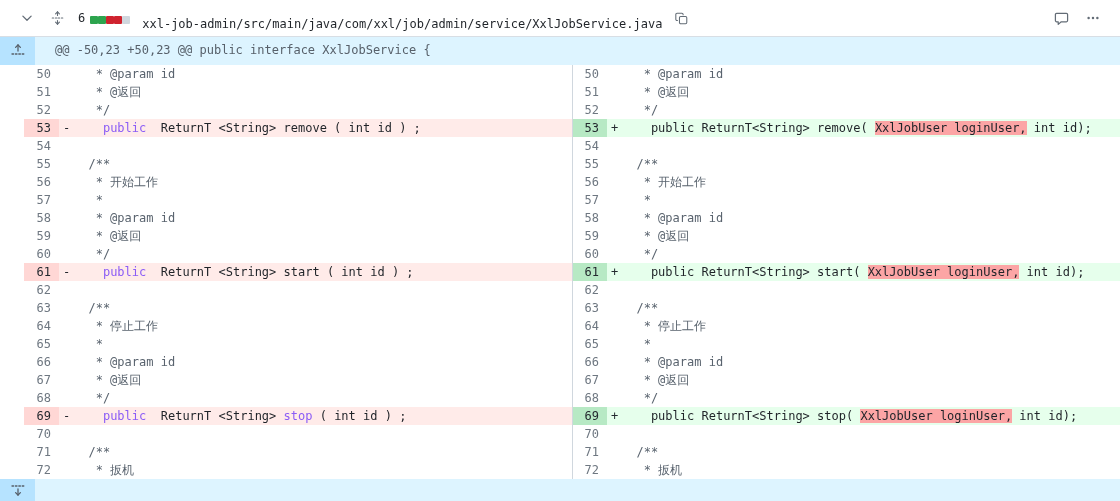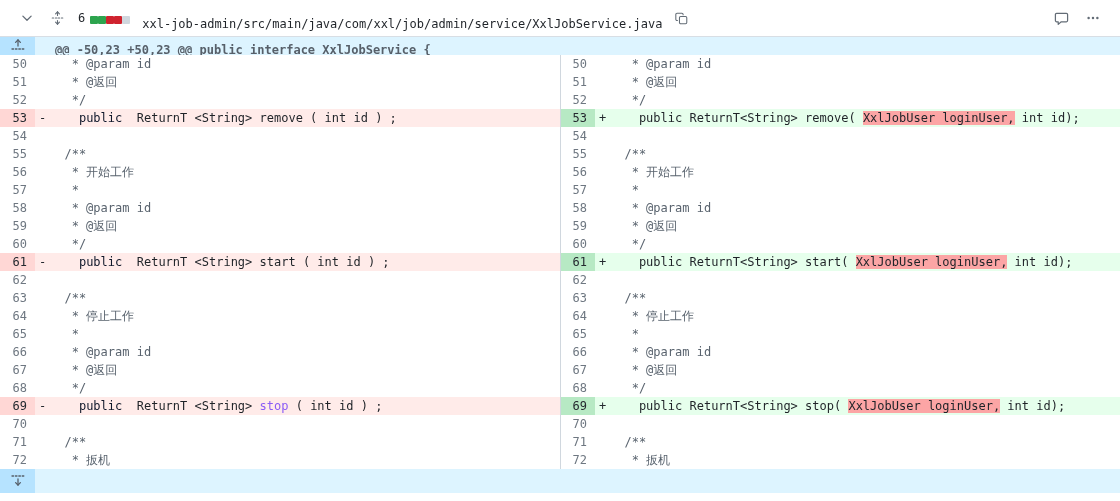--- a/index.html
+++ b/index.html
@@ -18,43 +18,43 @@
   .diffstat .count { font-size:12px; color:#1f2328; margin-right:3px; }
   .sq { width:8px; height:8px; border-radius:1px; display:inline-block; }
   .sq.add { background:#2da44e; }
   .sq.del { background:#cf222e; }
   .sq.neutral { background:#d0d7de; }
   .file-path { font-size:12px; color:#1f2328; white-space:nowrap; margin-left:4px;margin-top:12px; }
   .header-spacer { flex:1; }
   .header-right { display:flex; align-items:center; gap:10px; }
 
   
-  .hunk-row { height:18px; display:flex; background:#ddf4ff;font-weight:bold; }
+  .hunk-row { height:28px; display:flex; background:#ddf4ff; }
   .expander { width:35px; height:100%; background:#b6e3ff; display:flex;
               align-items:center; justify-content:center; cursor:pointer; flex:none; }
   .hunk-label { font-size:12px; line-height:26px; color:#57606a;
                 padding-left:20px; white-space:pre; }
 
   
   .diff-body { width:1120px; }
-  .diff-row { display:flex; height:18px; }
+  .diff-row { display:flex; height:18px;padding-left:24px; }
   .cell { height:18px; font-size:12px; line-height:18px; white-space:pre; overflow:hidden; }
   .num { width:35px; flex:none; text-align:right; padding-right:8px;
          color:#6e7781; cursor:pointer; }
   .marker { width:15px; flex:none; text-align:center; color:#24292f; }
   .code { flex:1; min-width:0; }
   .pane-divider { border-left:1px solid #d0d7de; }
 
   .kind-ctx  { background:#ffffff; }
   .kind-del  .marker, .kind-del .code { background:#ffebe9; }
   .kind-del  .num { background:#ffd7d5; color:#24292f; }
   .kind-add  .marker, .kind-add .code { background:#e6ffec; }
   .kind-add  .num { background:#b7e9c4; color:#24292f; }
 
-  .k  { color:#0f172a; }
+  .k  { color:#8b5cf6; }
   .fn { color:#8b5cf6; }
   .cm { color:#59636e; }
   .hl { background:#fca5a5; }
 
   
   .bottom-bar { height:24px; display:flex; background:#ddf4ff; }
   .bottom-bar .expander { height:24px; }
 </style>
 </head>
 <body>

